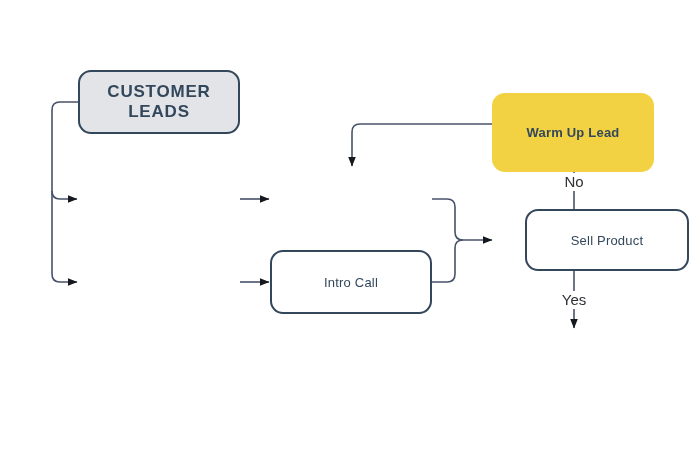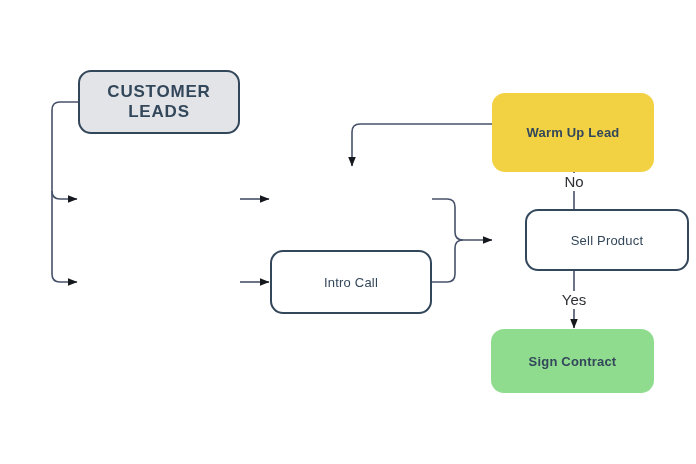--- a/index.html
+++ b/index.html
@@ -127,21 +127,18 @@
   </div>
 
   <div class="node warm" style="left:492px;top:93px;height:79px;">
     <span>Warm Up Lead</span>
   </div>
 
   <div class="node process" style="left:493px;top:209px;width:164px;height:62px;margin-left:32px;">
     <span>Sell Product</span>
   </div>
 
-  <div class="node success" style="left:491px;top:329px;width:163px;">
-    <span>Sign Contract</span>
-  </div>
 
   <div class="edge-label" style="left:574px;top:182px;">No</div>
 
   <div class="edge-label" style="left:574px;top:300px;">Yes</div>
 
 </div>
 
 </body></html>

